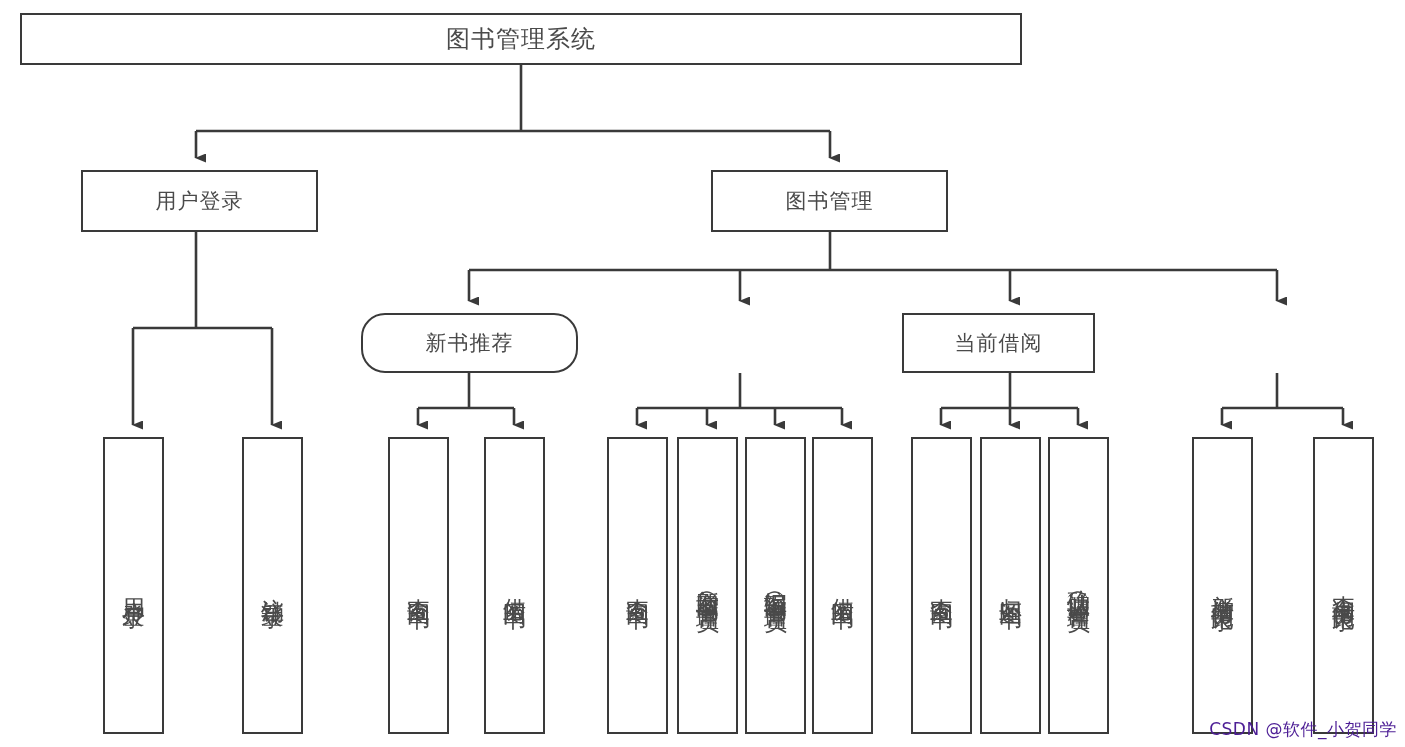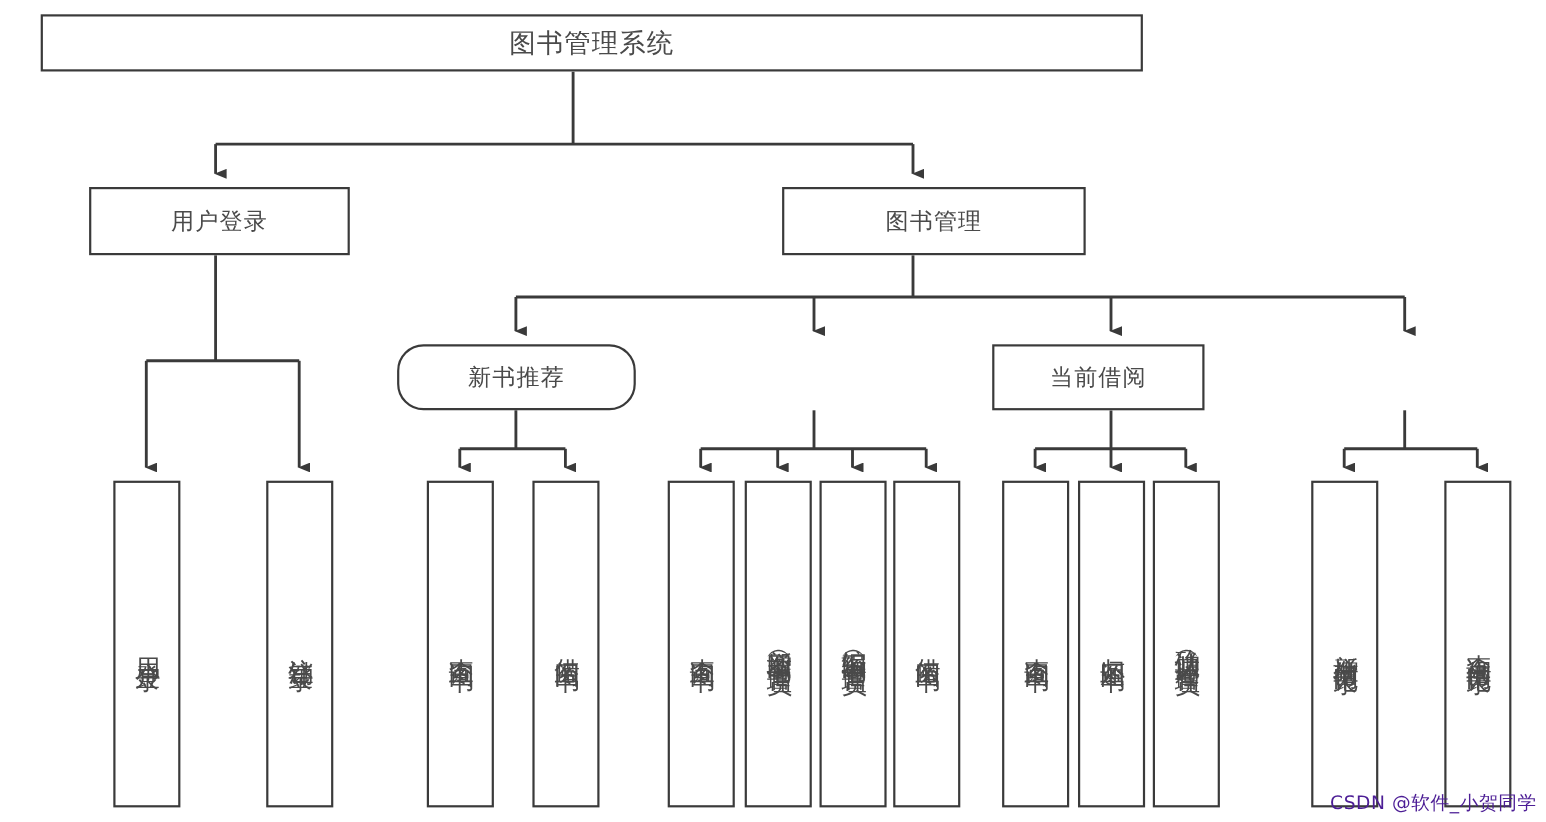--- a/index.html
+++ b/index.html
@@ -117,29 +117,29 @@
       <path d="M1010,408 L1010,425" marker-end="url(#arrow)"></path>
       <path d="M1078,408 L1078,425" marker-end="url(#arrow)"></path>
 
       <path d="M1277,373 L1277,408"></path>
       <path d="M1222,408 L1343,408"></path>
       <path d="M1222,408 L1222,425" marker-end="url(#arrow)"></path>
       <path d="M1343,408 L1343,425" marker-end="url(#arrow)"></path>
     </g>
   </svg>
 
-  <div class="node root" style="left:20px;top:13px;width:1002px;height:52px;margin-left:17px;">
+  <div class="node root" style="left:20px;top:13px;width:1002px;height:52px;">
     <span class="lbl">图书管理系统</span>
   </div>
 
   <div class="node h" style="left:81px;top:170px;width:237px;height:62px;">
     <span class="lbl">用户登录</span>
   </div>
 
-  <div class="node h" style="left:711px;top:170px;width:276px;height:62px;">
+  <div class="node h" style="left:711px;top:170px;width:237px;height:62px;">
     <span class="lbl">图书管理</span>
   </div>
 
   <div class="node h" style="left:361px;top:313px;width:217px;height:60px;border-radius:24px;">
     <span class="lbl">新书推荐</span>
   </div>
 
 
   <div class="node h" style="left:902px;top:313px;width:193px;height:60px;">
     <span class="lbl">当前借阅</span>

